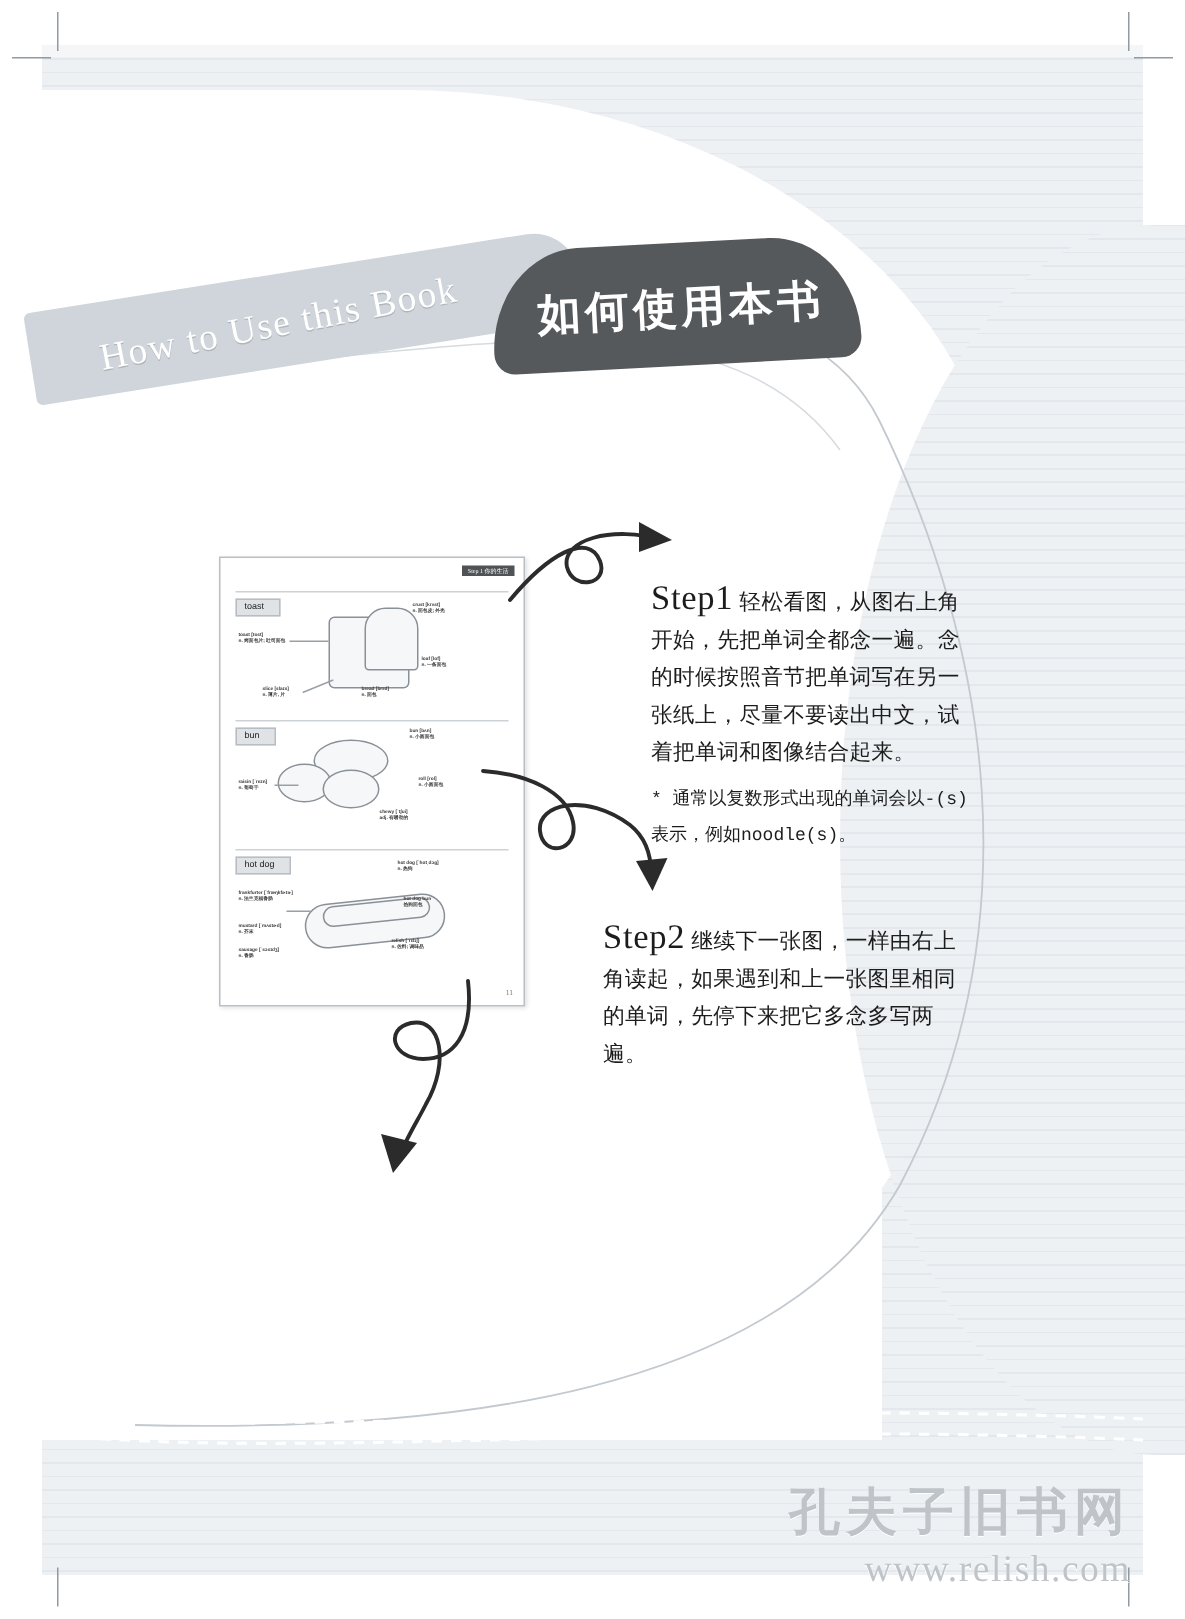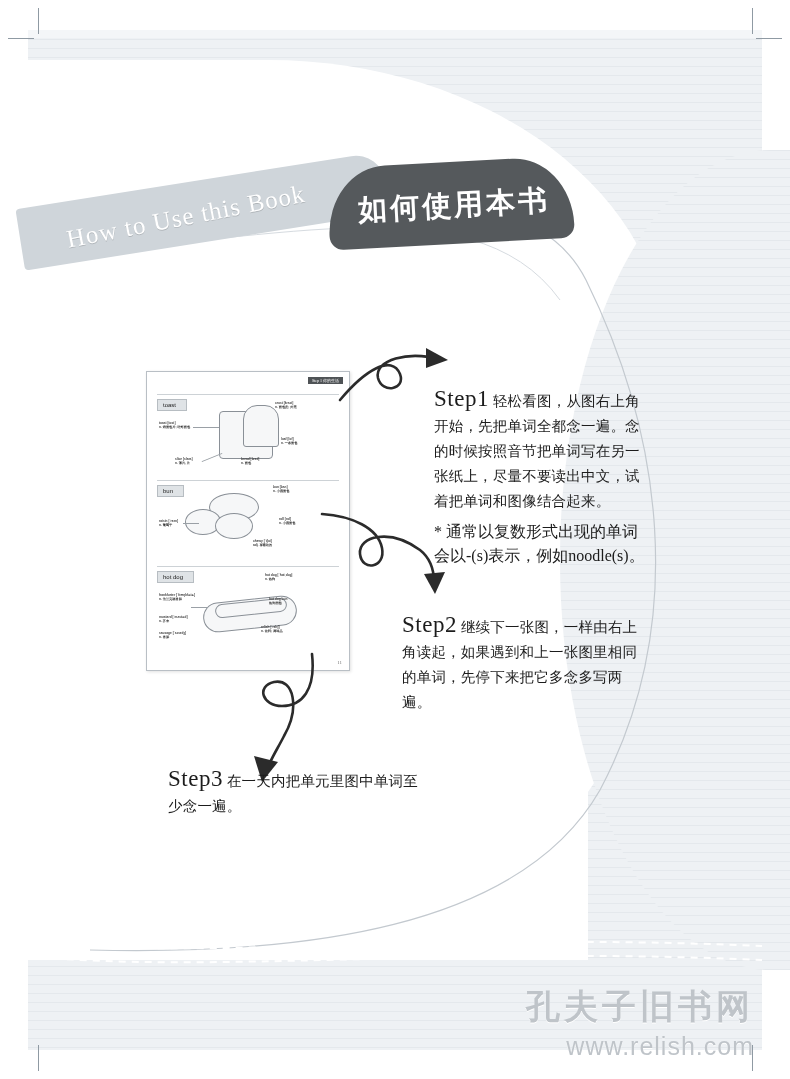--- a/index.html
+++ b/index.html
@@ -210,22 +210,22 @@
     font-size: 23px;
     letter-spacing: 0.5px;
   }
   .step-text {
     font-family: "DejaVu Sans", sans-serif;
     font-size: 14.5px;
     line-height: 25px;
     letter-spacing: 0.2px;
   }
   .step-note {
-    font-family: Liberation Serif, serif;
-    font-size: 16px;
+    font-family: Liberation Mono, monospace;
+    font-size: 12px;
     line-height: 24px;
   }
 
   #step1 { left: 434px; top: 386px; width: 212px; }
   #step2 { left: 402px; top: 612px; width: 244px; }
   #step3 { left: 168px; top: 766px; width: 250px; }
 
   
   .arrow { position: absolute; }
 
@@ -238,21 +238,21 @@
     height: 40px;
   }
 
   
   .wm {
     position: absolute;
     right: 36px;
     bottom: 18px;
     text-align: right;
     color: #bfc4c9;
-    font-family: Liberation Sans, sans-serif;
+    font-family: Liberation Serif, serif;
     text-shadow: 0 1px 0 #ffffff;
   }
   .wm .cn { font-size: 34px; letter-spacing: 4px; font-weight: bold; }
   .wm .url { font-size: 25px; letter-spacing: 1px; margin-top: 2px; }
 </style>
 </head>
 <body>
 
 <div id="page">
 
@@ -359,24 +359,20 @@
     <span class="step-label">Step</span><span class="step-label num">1</span>
     <span class="step-text">轻松看图，从图右上角开始，先把单词全都念一遍。念的时候按照音节把单词写在另一张纸上，尽量不要读出中文，试着把单词和图像结合起来。</span>
     <div class="step-note" style="margin-top:6px;">* 通常以复数形式出现的单词会以-(s)表示，例如noodle(s)。</div>
   </div>
 
   <div class="step-block" id="step2">
     <span class="step-label">Step</span><span class="step-label num">2</span>
     <span class="step-text">继续下一张图，一样由右上角读起，如果遇到和上一张图里相同的单词，先停下来把它多念多写两遍。</span>
   </div>
 
-  <div class="step-block" id="step3">
-    <span class="step-label">Step</span><span class="step-label num">3</span>
-    <span class="step-text">在一天内把单元里图中单词至少念一遍。</span>
-  </div>
 
   <svg class="dash-band" viewBox="0 0 734 40" preserveAspectRatio="none">
     <path d="M 0 12 C 180 30 420 2 734 16" fill="none" stroke="#ffffff" stroke-width="2" stroke-dasharray="7 6"></path>
     <path d="M 0 26 C 180 44 420 16 734 30" fill="none" stroke="#ffffff" stroke-width="2" stroke-dasharray="7 6"></path>
   </svg>
 
   <div class="wm">
     <div class="cn">孔夫子旧书网</div>
     <div class="url">www.relish.com</div>
   </div>

